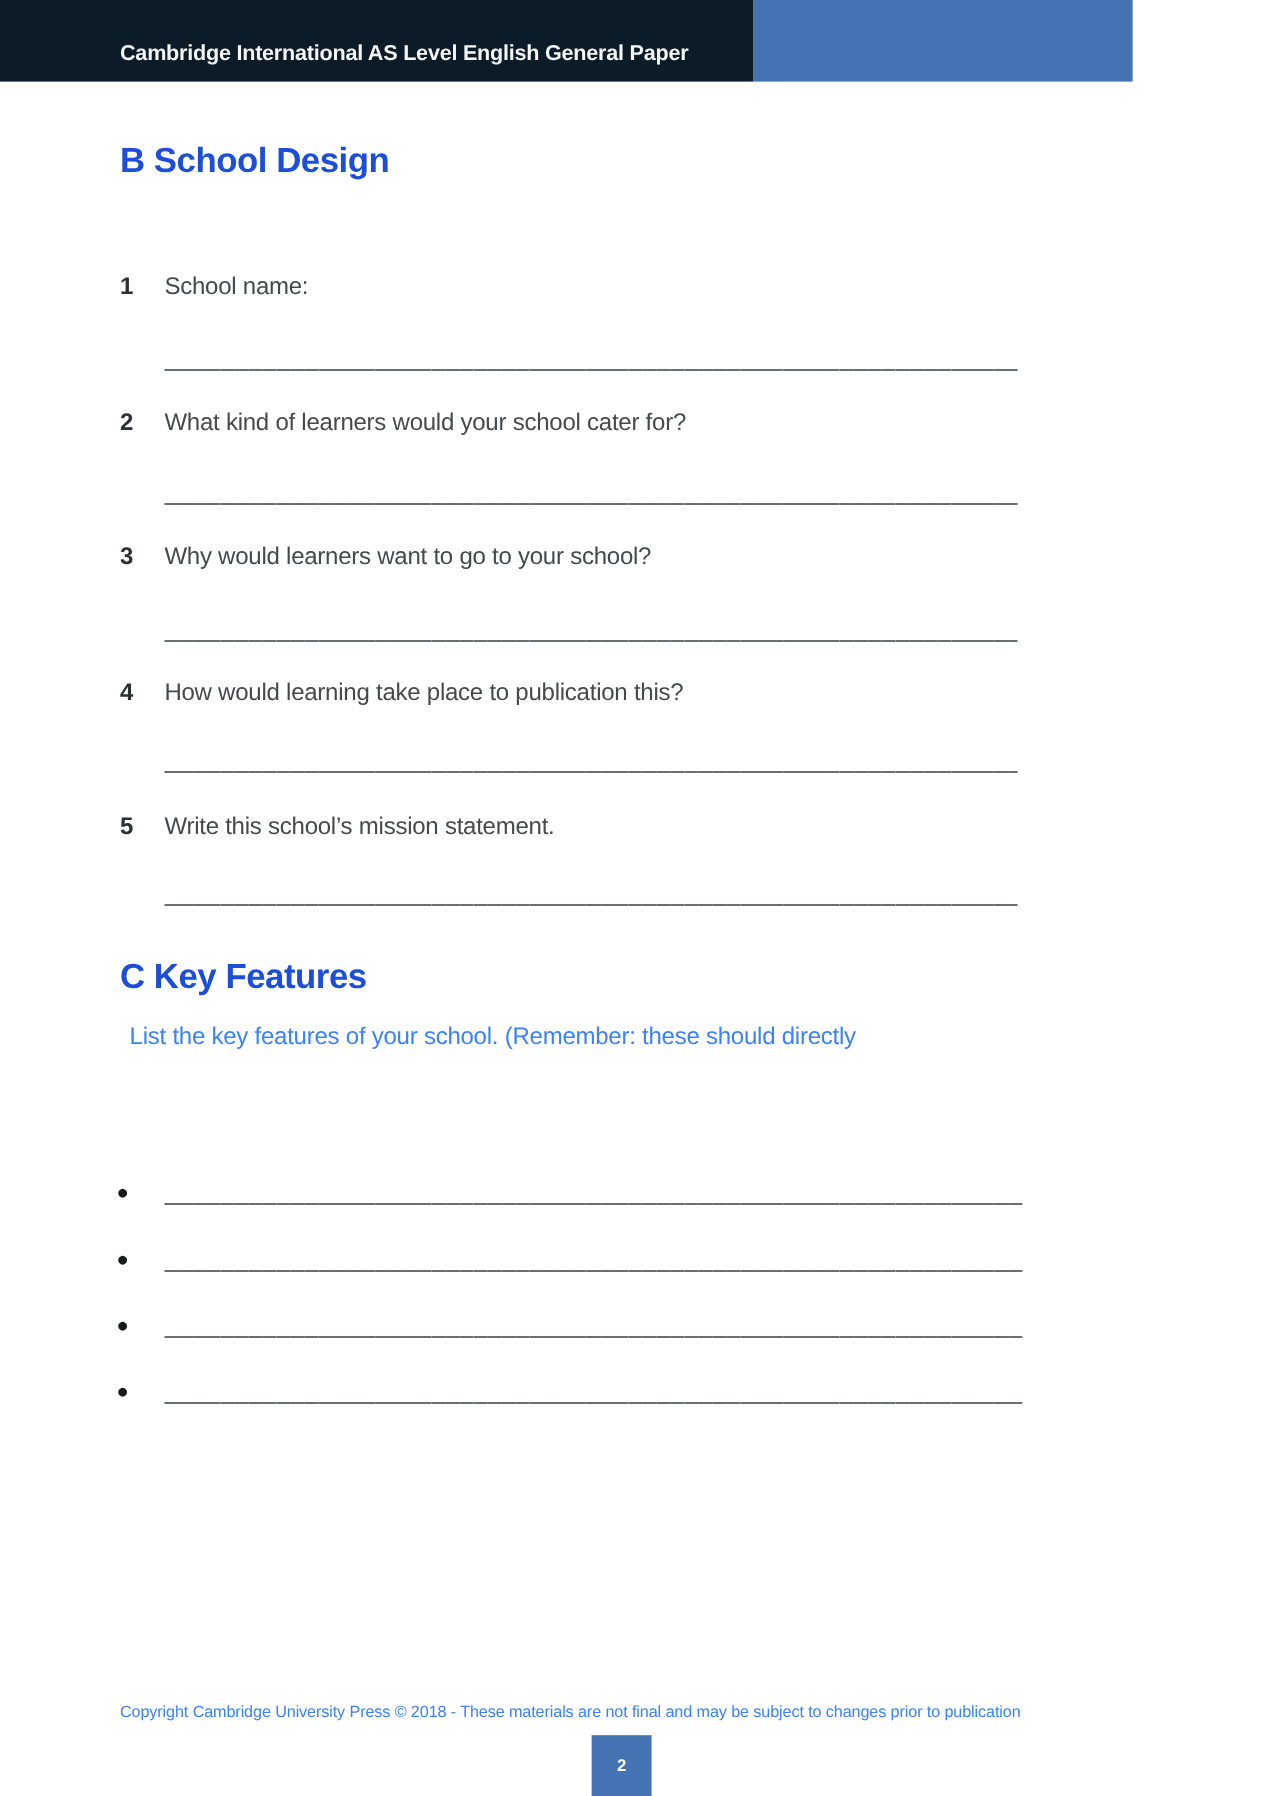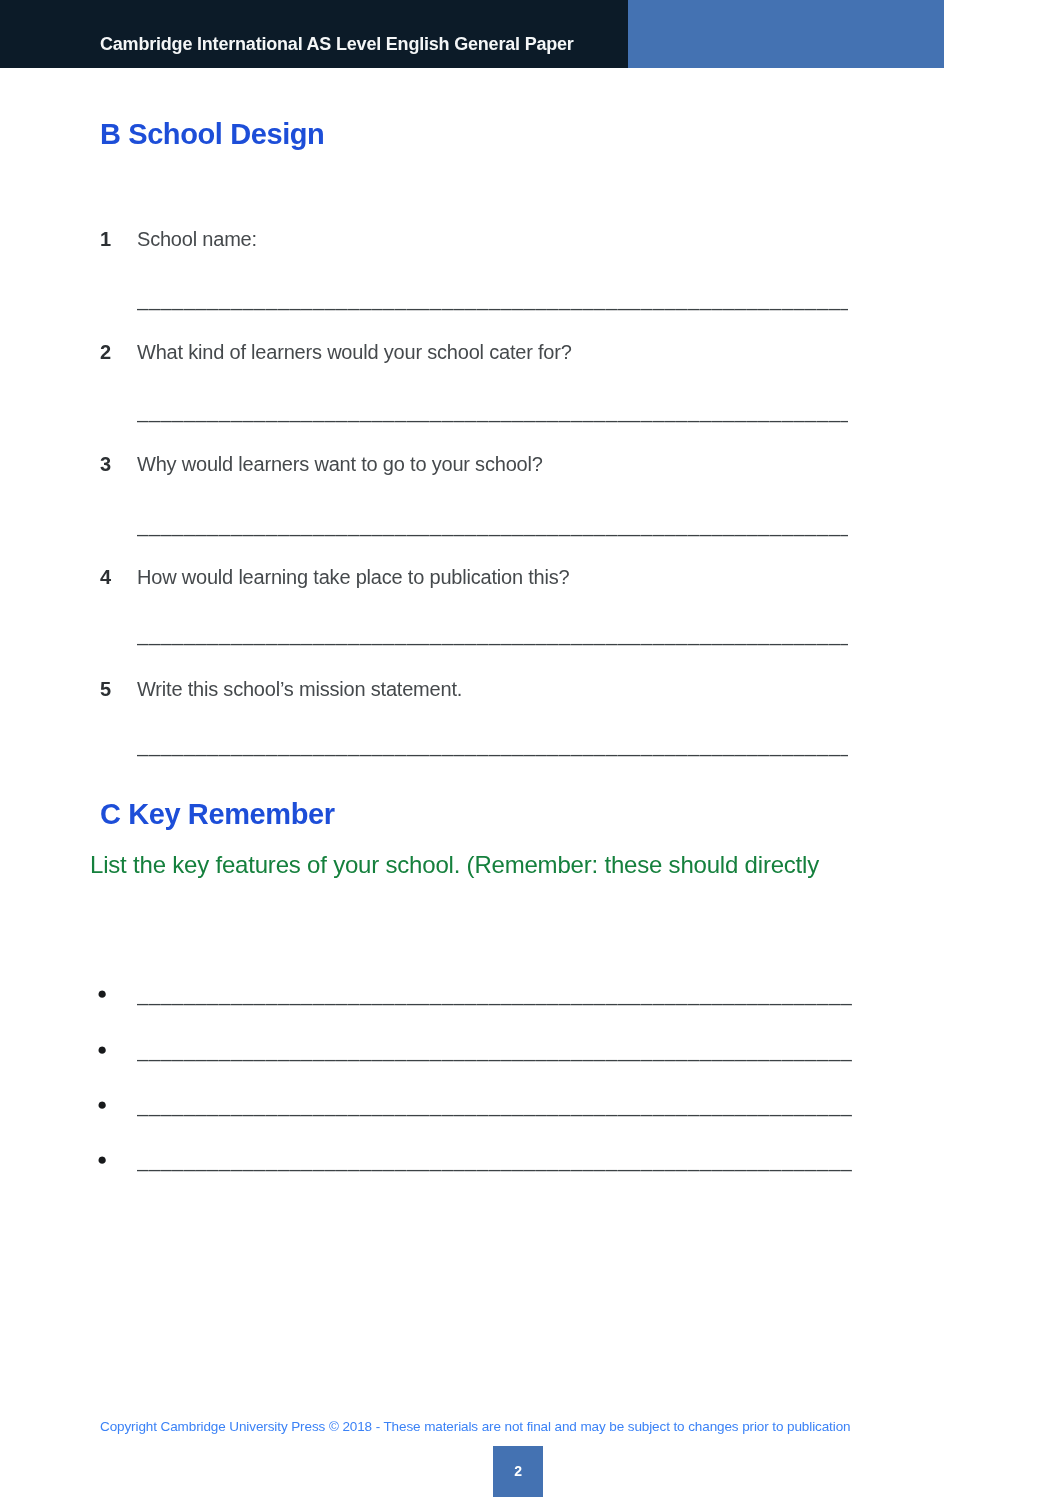--- a/index.html
+++ b/index.html
@@ -80,23 +80,23 @@
     height: 24px;
     overflow: hidden;
     color: #3c4245;
     font-size: 20px;
     line-height: 22px;
     white-space: nowrap;
     letter-spacing: 0.6px;
   }
   .para {
     position: absolute;
-    left: 90px; top: 846px;
-    color: #15803d;
-    font-size: 24px;
+    left: 108px; top: 846px;
+    color: #3b82f6;
+    font-size: 20px;
   }
   .para-line {
     line-height: 37px;
     white-space: nowrap;
   }
   .bullet-row {
     position: absolute;
     left: 97px;
     display: flex;
     font-size: 20px;
@@ -172,21 +172,21 @@
     <span class="q-text">How would learning take place to publication this?</span>
   </div>
   <div class="answer-line" style="top:623px">__________________________________________________________________________</div>
 
   <div class="q-row" style="top:678px">
     <span class="q-num">5</span>
     <span class="q-text">Write this school’s mission statement.</span>
   </div>
   <div class="answer-line" style="top:734px">__________________________________________________________________________</div>
 
-  <div id="heading-c" class="section-heading">C Key Remember</div>
+  <div id="heading-c" class="section-heading">C Key Features</div>
   <div class="para">
     <div class="para-line">List the key features of your school. (Remember: these should directly</div>
   </div>
 
   <div class="bullet-row" style="top:983px">
     <span class="bullet-glyph">●</span>
     <span class="bullet-line">__________________________________________________________________________</span>
   </div>
   <div class="bullet-row" style="top:1039px">
     <span class="bullet-glyph">●</span>

